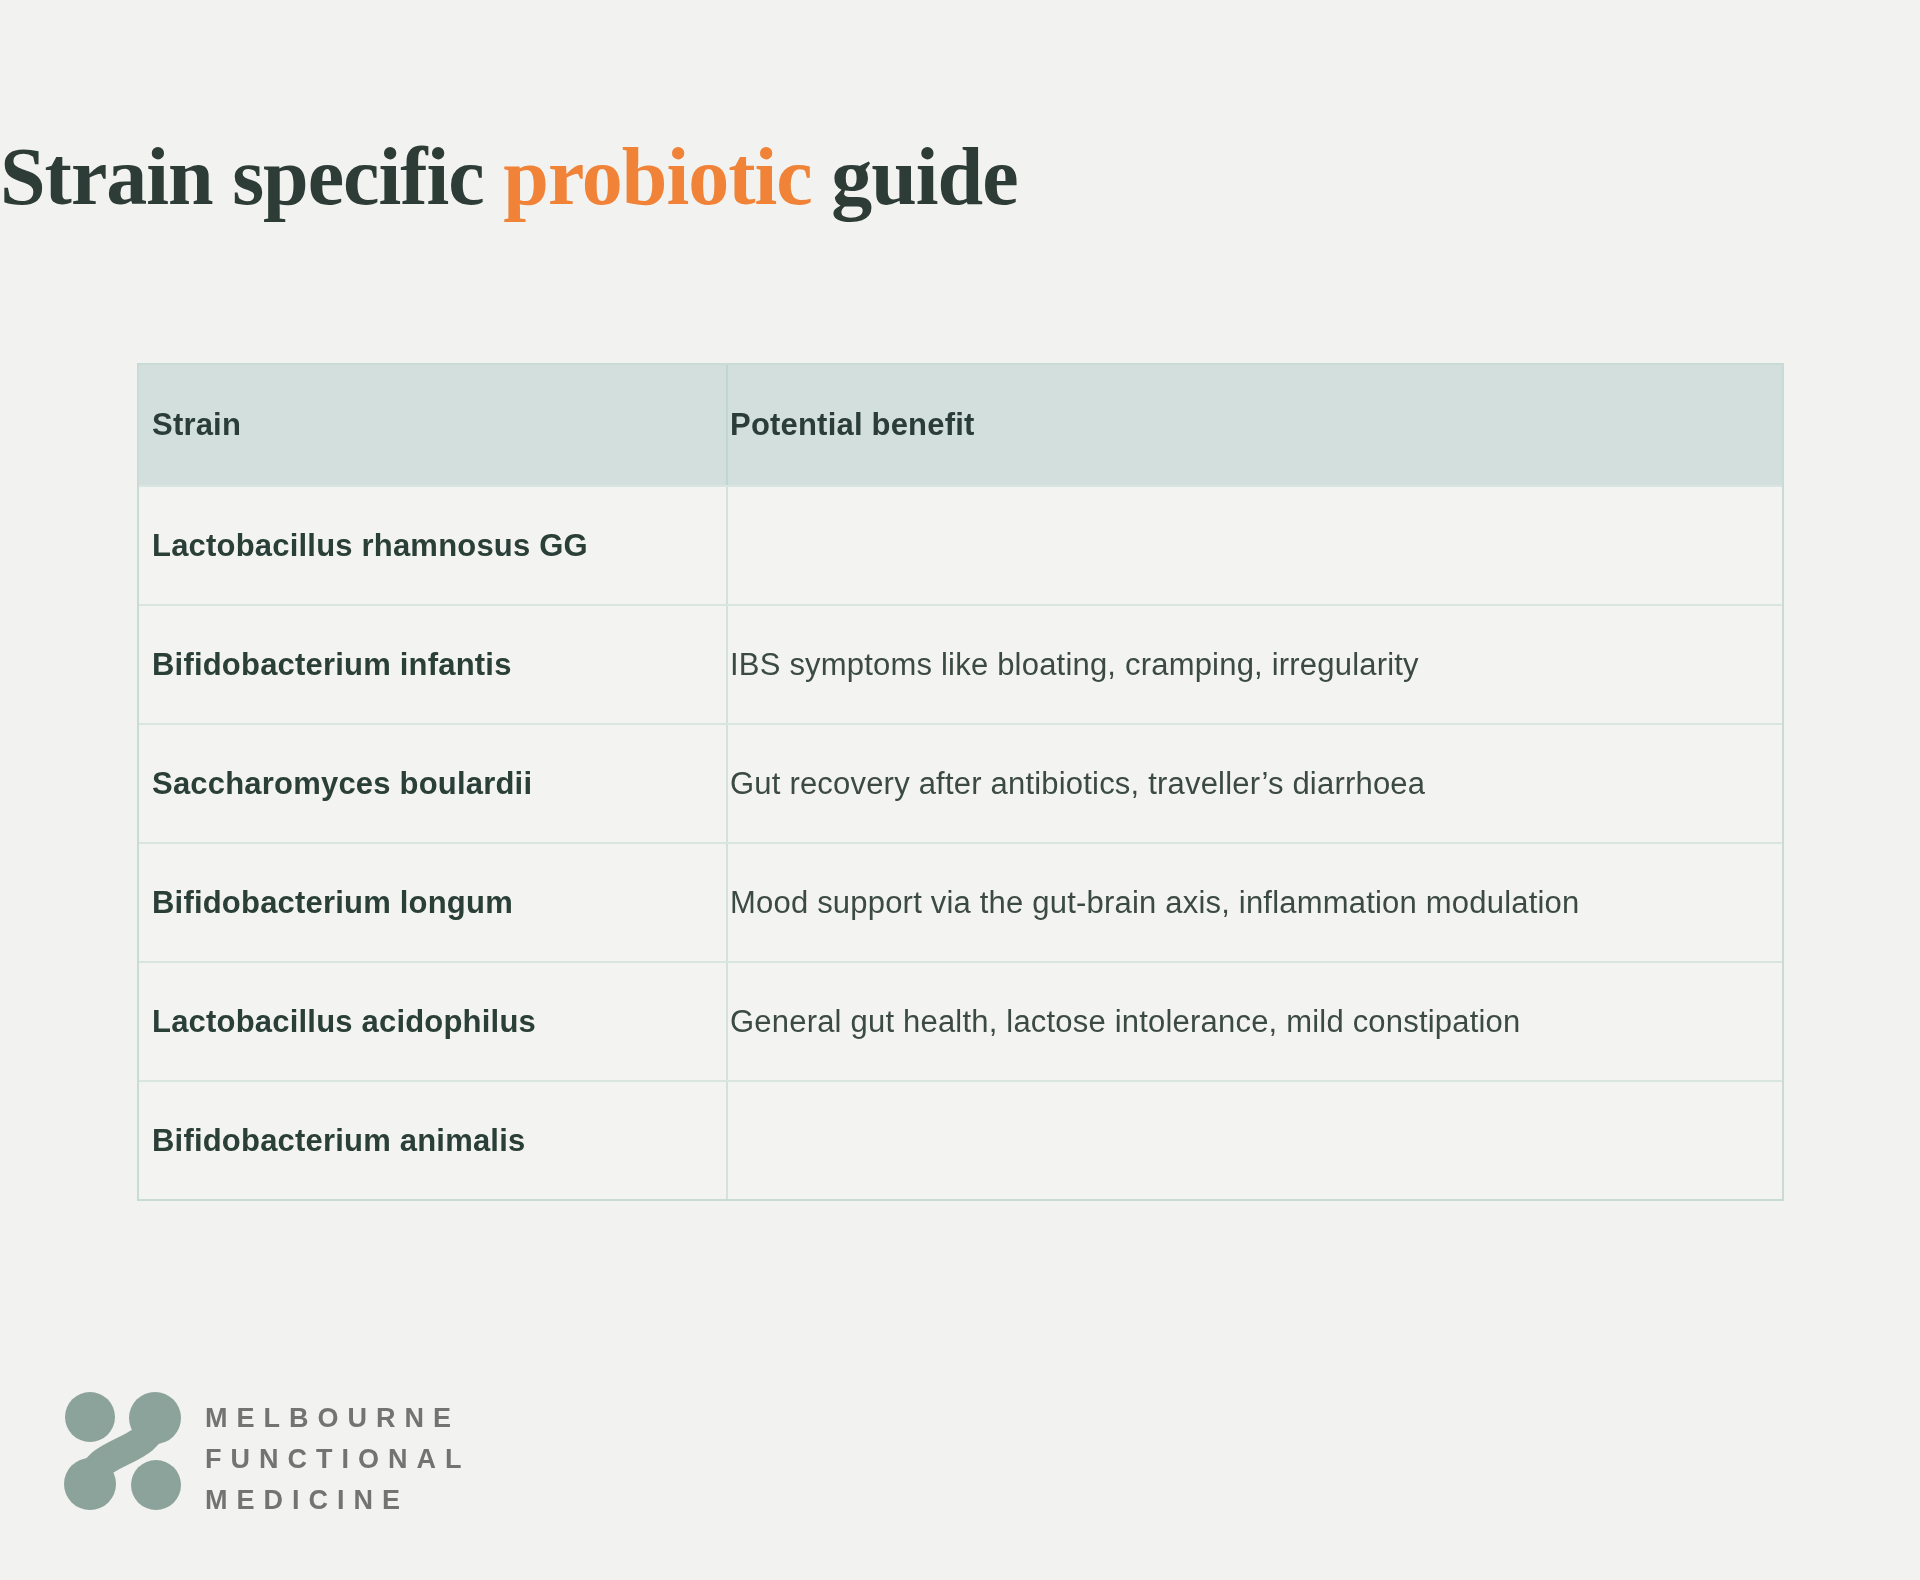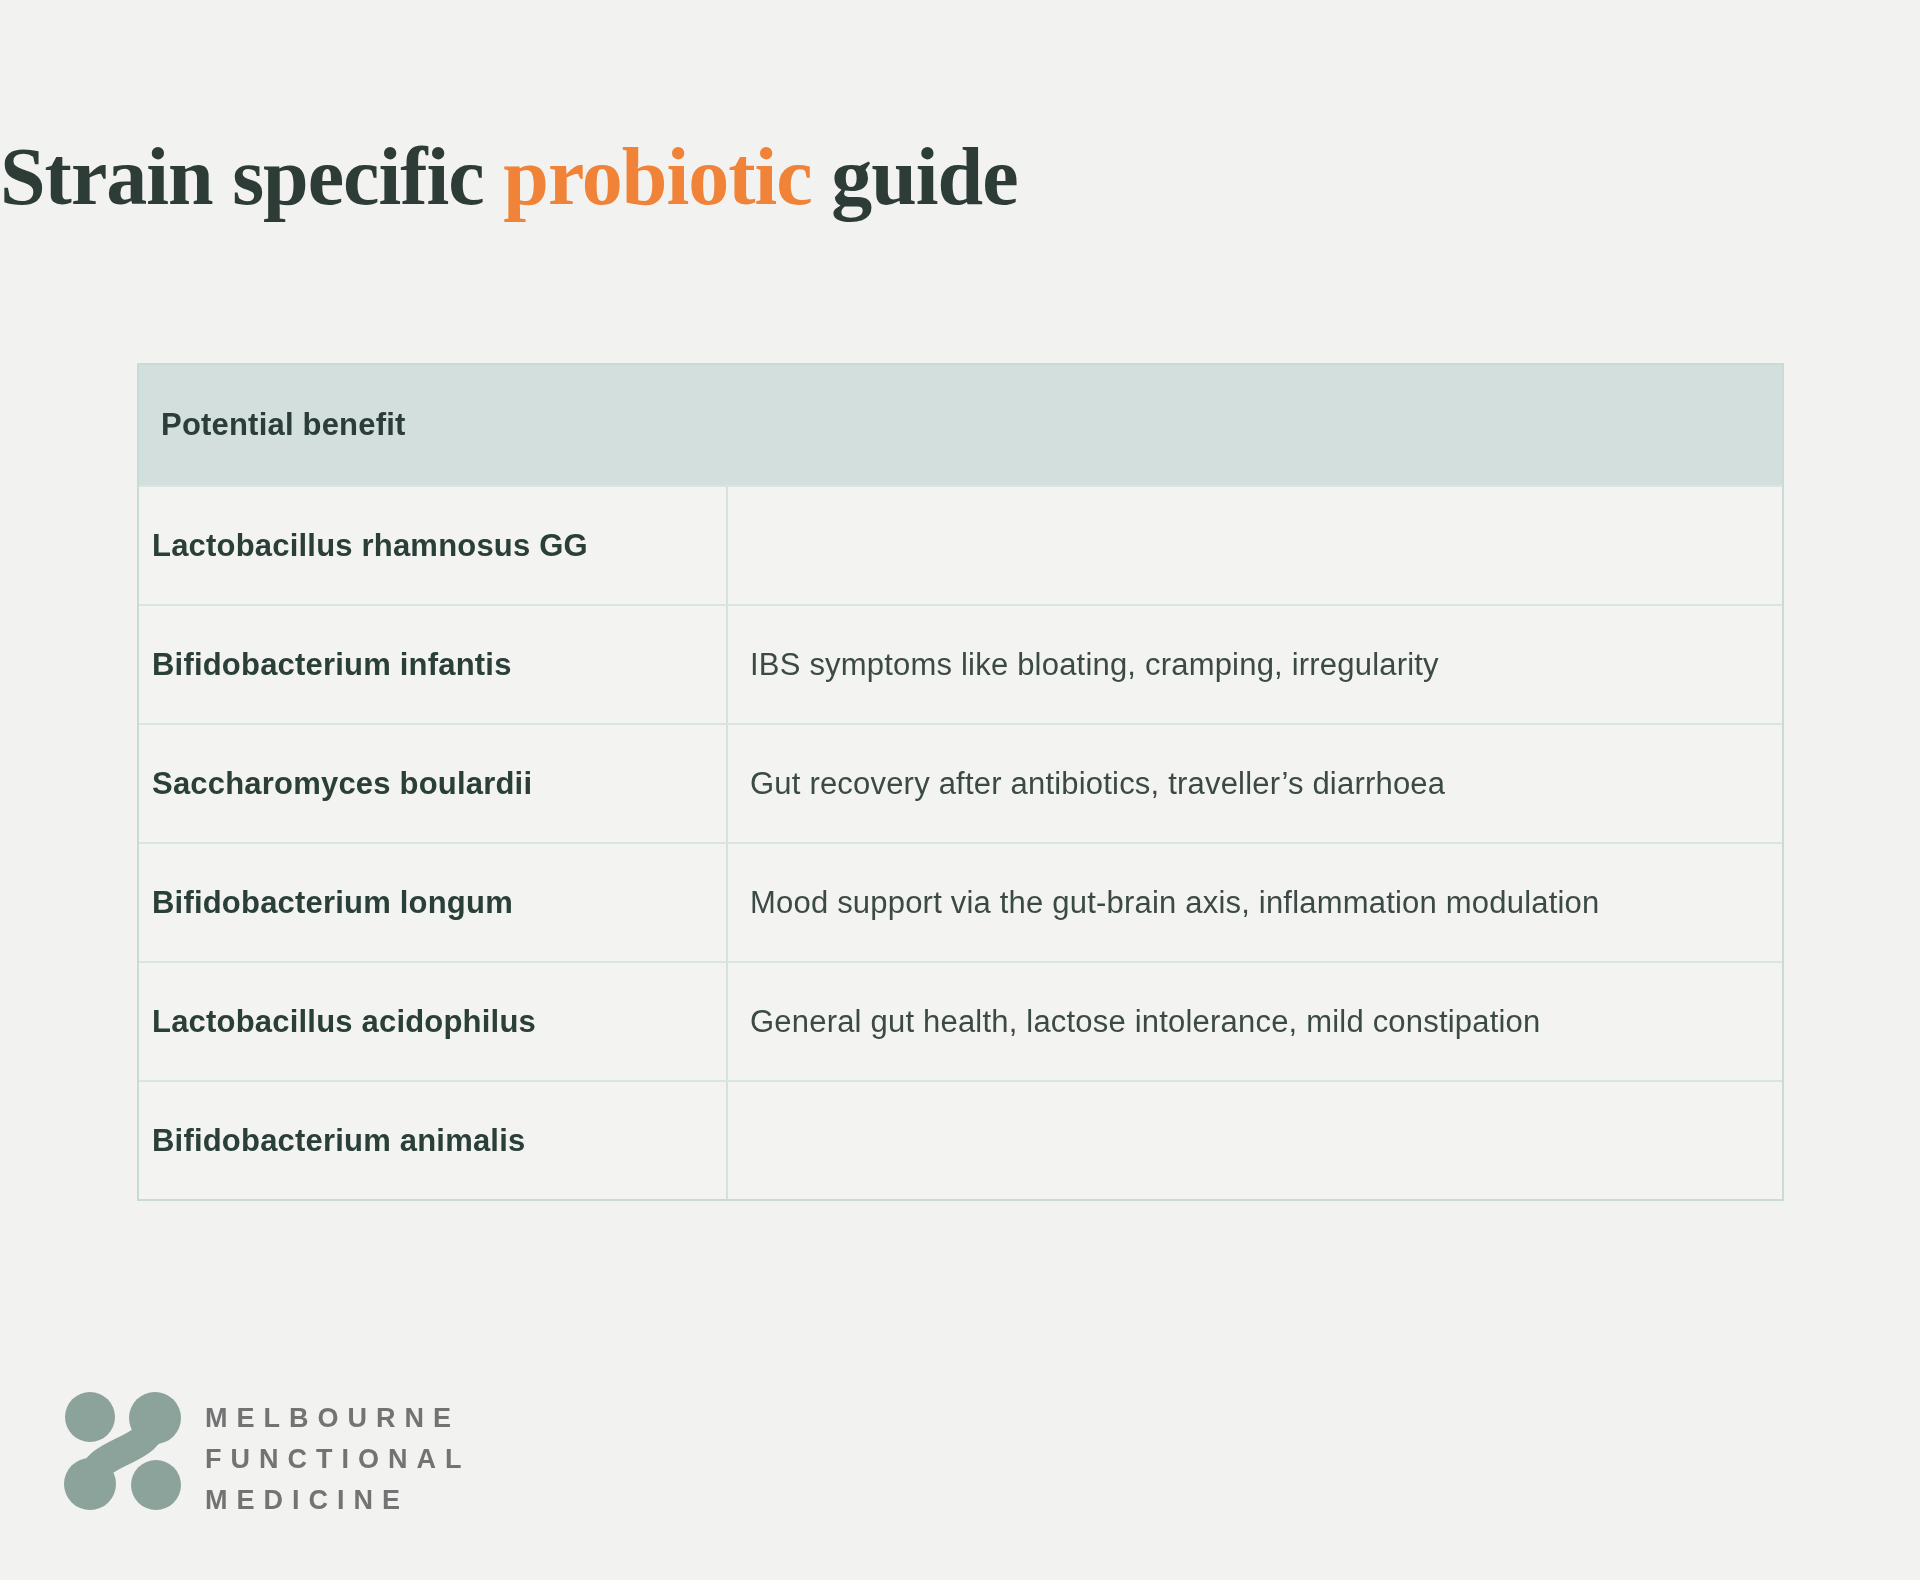--- a/index.html
+++ b/index.html
@@ -47,21 +47,21 @@
   .c-strain {
     width:589px; flex:none;
     display:flex; align-items:center;
     padding:0 20px 0 13px;
     border-right:2px solid #d4e1de;
   }
   .t-header .c-strain { border-right:2px solid #c2d6d1; }
   .c-benefit {
     flex:1;
     display:flex; align-items:center;
-    padding:0 16px 0 22px;
+    padding:0 16px 0 2px;
     text-align:right;
   }
   .hdr-text {
     font-size:31px;
     font-weight:700;
     color:#2b3d38;
     letter-spacing:0.2px;
   }
   .strain-text {
     font-size:31px;
@@ -93,20 +93,23 @@
   }
 </style>
 </head>
 <body>
 
 <h1 class="title"><span>Strain specific </span><span class="accent">probiotic</span><span> guide</span></h1>
 
 <div class="ptable">
 
   <div class="t-header">
+    <div class="c-strain">
+      <span class="hdr-text">Strain</span>
+    </div>
     <div class="c-benefit">
       <span class="hdr-text">Potential benefit</span>
     </div>
   </div>
 
   <div class="t-row">
     <div class="c-strain">
       <span class="strain-text">Lactobacillus rhamnosus GG</span>
     </div>
   </div>

